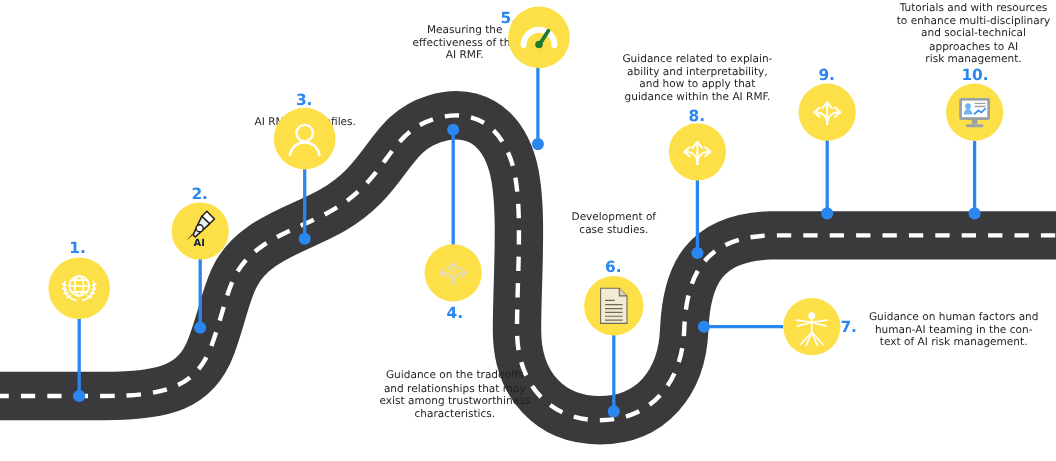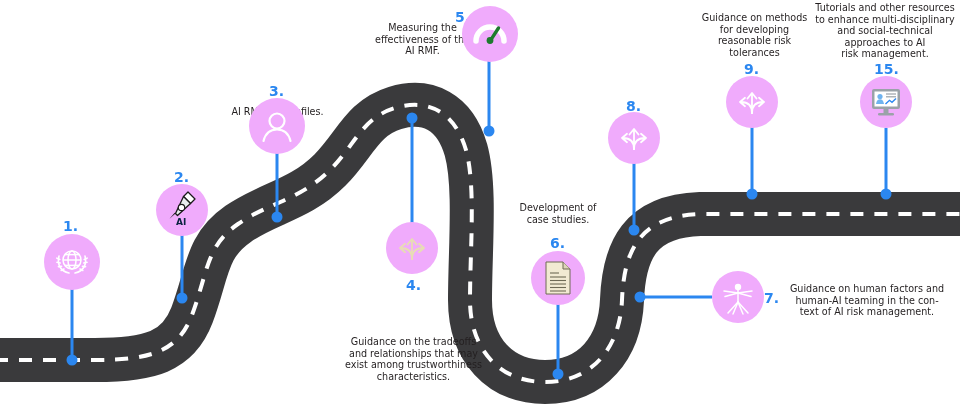--- a/index.html
+++ b/index.html
@@ -8,21 +8,21 @@
     background:#ffffff;
     font-family:"DejaVu Sans","Liberation Sans",sans-serif;
     overflow:hidden;
     position:relative;
   }
   #stage{position:absolute;left:0;top:0;width:960px;height:419px;}
   #roadmap-svg{position:absolute;left:0;top:0;width:960px;height:419px;}
   .bubble{
     position:absolute;
     border-radius:50%;
-    background:#f0abfc;
+    background:#fde047;
     display:flex;align-items:center;justify-content:center;
     box-sizing:border-box;
   }
   .bubble svg{display:block;}
 
   .num{
     position:absolute;
     color:#2b87f0;
     font-weight:bold;
     font-size:14px;
@@ -191,21 +191,21 @@
   <div class="bubble" style="left:462px;top:6px;width:56px;height:56px;">
     <span>
       <svg width="40" height="40" viewBox="0 0 40 40">
         <path d="M6 27 A14 14 0 0 1 34 27" fill="none" stroke="#ffffff" stroke-width="5.5" stroke-linecap="round"></path>
         <path d="M28.5 14 L21.3 25.2" stroke="#1e7a2e" stroke-width="3.4" stroke-linecap="round"></path>
         <circle cx="20" cy="26.5" r="3.4" fill="#1e7a2e"></circle>
       </svg>
     </span>
   </div>
 
-  <div class="caption ctr" style="left:497px;top:202px;width:122px;">Development of
+  <div class="caption ctr" style="left:497px;top:192px;width:122px;">Development of
 case studies.</div>
   <div class="num" style="left:550px;top:236px;">6.</div>
   <div class="bubble" style="left:531px;top:251px;width:54px;height:54px;">
     <span>
       <svg width="32" height="36" viewBox="0 0 32 36">
         <path d="M4 2 H21 L28 9 V34 H4 Z" fill="#f2ead2" stroke="#6f6a55" stroke-width="1"></path>
         <path d="M21 2 V9 H28" fill="#ddd4b8" stroke="#6f6a55" stroke-width="1"></path>
         <g stroke="#6f6a55" stroke-width="1.1">
           <line x1="8" y1="13" x2="17" y2="13"></line>
           <line x1="8" y1="17" x2="24" y2="17"></line>
@@ -234,56 +234,56 @@
           <line x1="20" y1="25" x2="25" y2="37"></line>
         </g>
       </svg>
     </span>
   </div>
   <div class="num" style="left:764px;top:291px;">7.</div>
   <div class="caption ctr" style="left:782px;top:283px;width:170px;">Guidance on human factors and
 human-AI teaming in the con-
 text of AI risk management.</div>
 
+  <div class="caption ctr" style="left:558px;top:48px;width:152px;">Guidance related to explain-
+ability and interpretability,
+and how to apply that
+guidance within the AI RMF.</div>
   <div class="num" style="left:626px;top:99px;">8.</div>
   <div class="bubble" style="left:608px;top:112px;width:52px;height:52px;">
     <span>
       <svg width="38" height="34" viewBox="0 0 38 34">
         <g fill="none" stroke="#ffffff" stroke-width="1.8" stroke-linejoin="round" stroke-linecap="round">
           <path d="M19 28 L19 9 M14.5 13.5 L19 8 L23.5 13.5"></path>
           <path d="M19 28 C19 20 14 17 8 17 M12 12.8 L7 17 L12 21.2"></path>
           <path d="M19 28 C19 20 24 17 30 17 M26 12.8 L31 17 L26 21.2"></path>
         </g>
       </svg>
     </span>
   </div>
 
-  <div class="caption ctr" style="left:692px;top:12px;width:125px;">Guidance on methods
-for developing
-reasonable risk
-tolerances</div>
   <div class="num" style="left:744px;top:62px;">9.</div>
   <div class="bubble" style="left:726px;top:76px;width:52px;height:52px;">
     <span>
       <svg width="38" height="34" viewBox="0 0 38 34">
         <g fill="none" stroke="#ffffff" stroke-width="1.8" stroke-linejoin="round" stroke-linecap="round">
           <path d="M19 28 L19 9 M14.5 13.5 L19 8 L23.5 13.5"></path>
           <path d="M19 28 C19 20 14 17 8 17 M12 12.8 L7 17 L12 21.2"></path>
           <path d="M19 28 C19 20 24 17 30 17 M26 12.8 L31 17 L26 21.2"></path>
         </g>
       </svg>
     </span>
   </div>
 
-  <div class="caption ctr" style="left:810px;top:2px;width:150px;">Tutorials and other resources
+  <div class="caption ctr" style="left:810px;top:2px;width:150px;">Tutorials and with resources
 to enhance multi-disciplinary
 and social-technical
 approaches to AI
 risk management.</div>
-  <div class="num" style="left:874px;top:62px;">15.</div>
+  <div class="num" style="left:874px;top:62px;">10.</div>
   <div class="bubble" style="left:860px;top:76px;width:52px;height:52px;">
     <span>
       <svg width="36" height="34" viewBox="0 0 36 34">
         <rect x="4" y="4" width="28" height="20" rx="2" fill="#9aa2a8"></rect>
         <rect x="6.5" y="6.5" width="23" height="15" fill="#ffffff"></rect>
         <circle cx="12" cy="11.5" r="2.6" fill="#6fb3ef"></circle>
         <path d="M8 19 C8.6 15.6 10 14.2 12 14.2 C14 14.2 15.4 15.6 16 19 Z" fill="#6fb3ef"></path>
         <g stroke="#9aa2a8" stroke-width="1.2">
           <line x1="18" y1="9" x2="28" y2="9"></line>
           <line x1="18" y1="11.8" x2="28" y2="11.8"></line>

